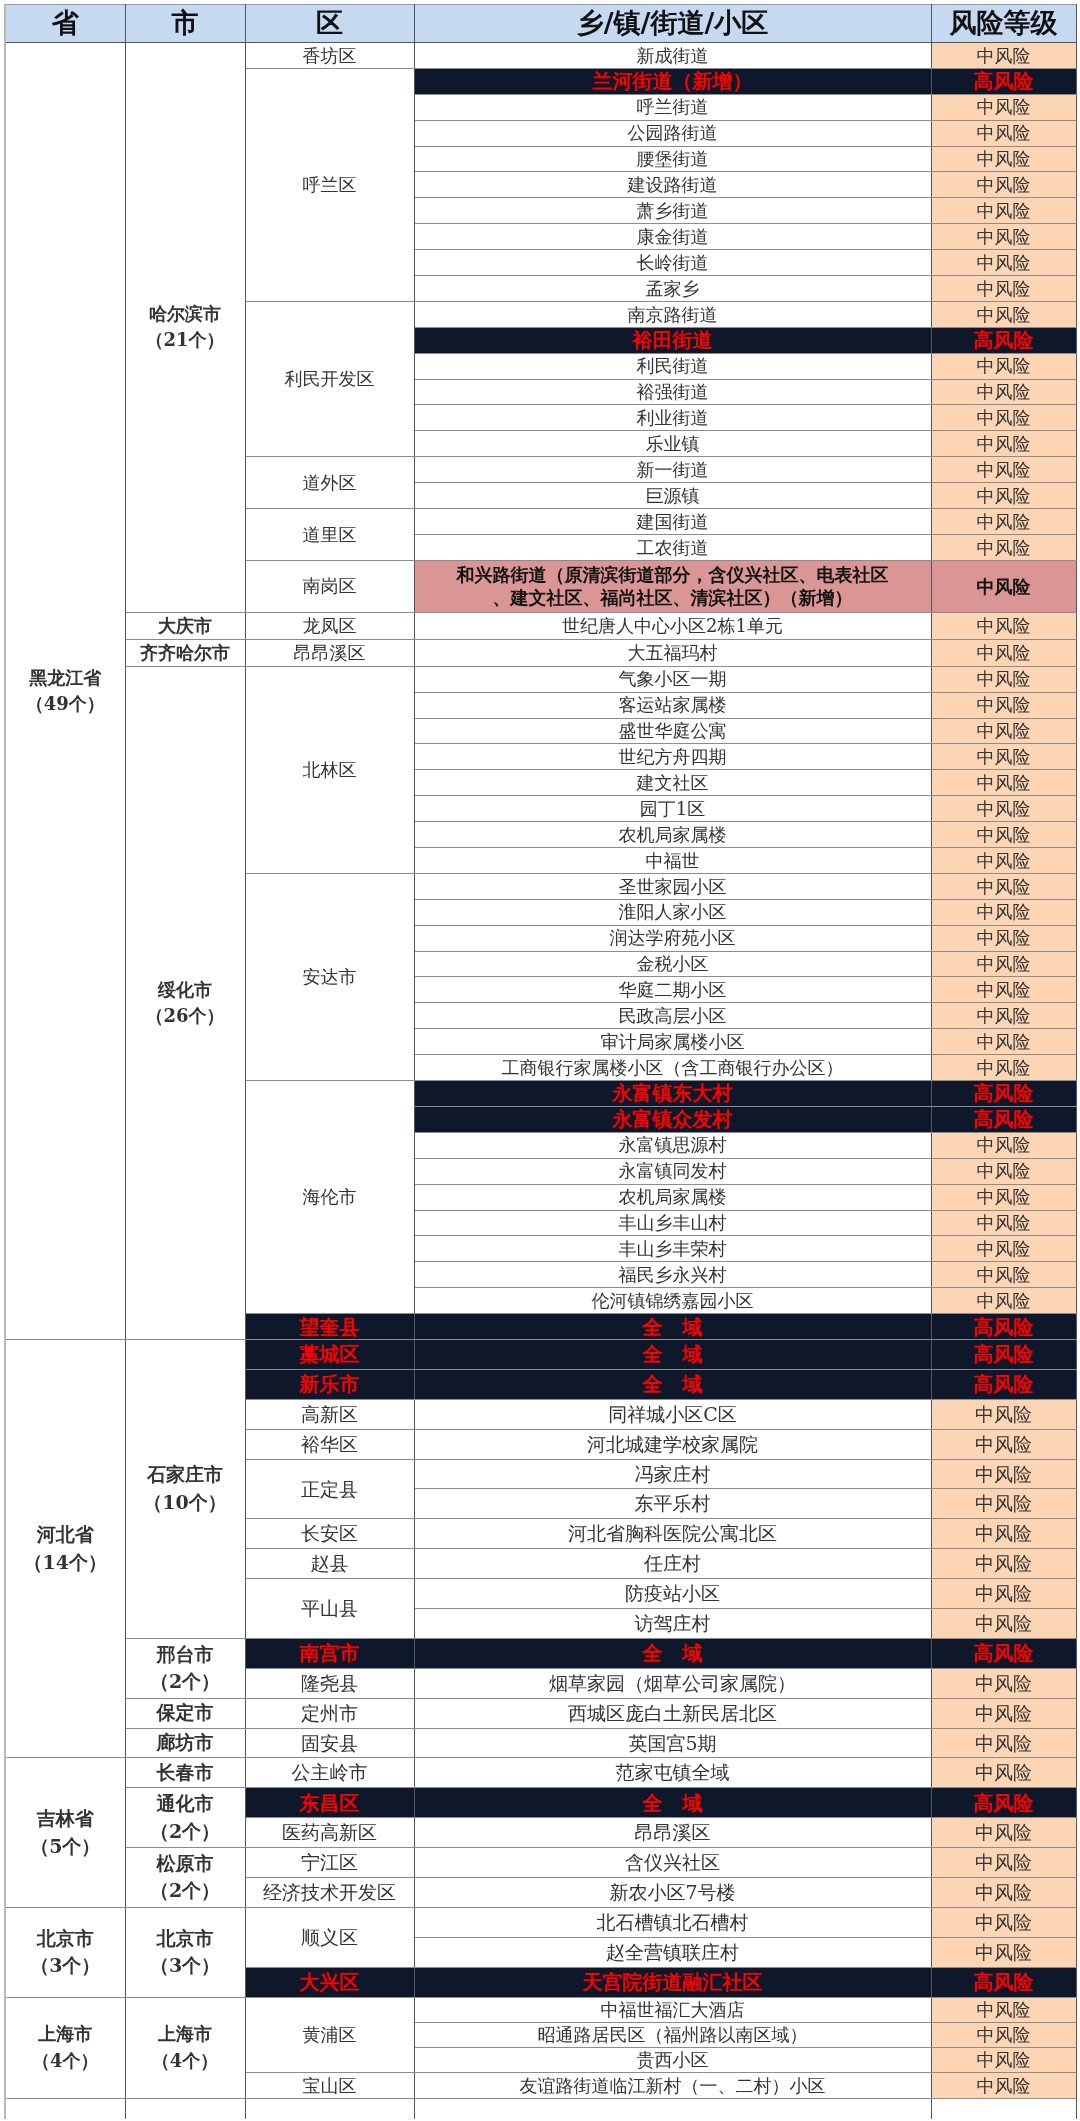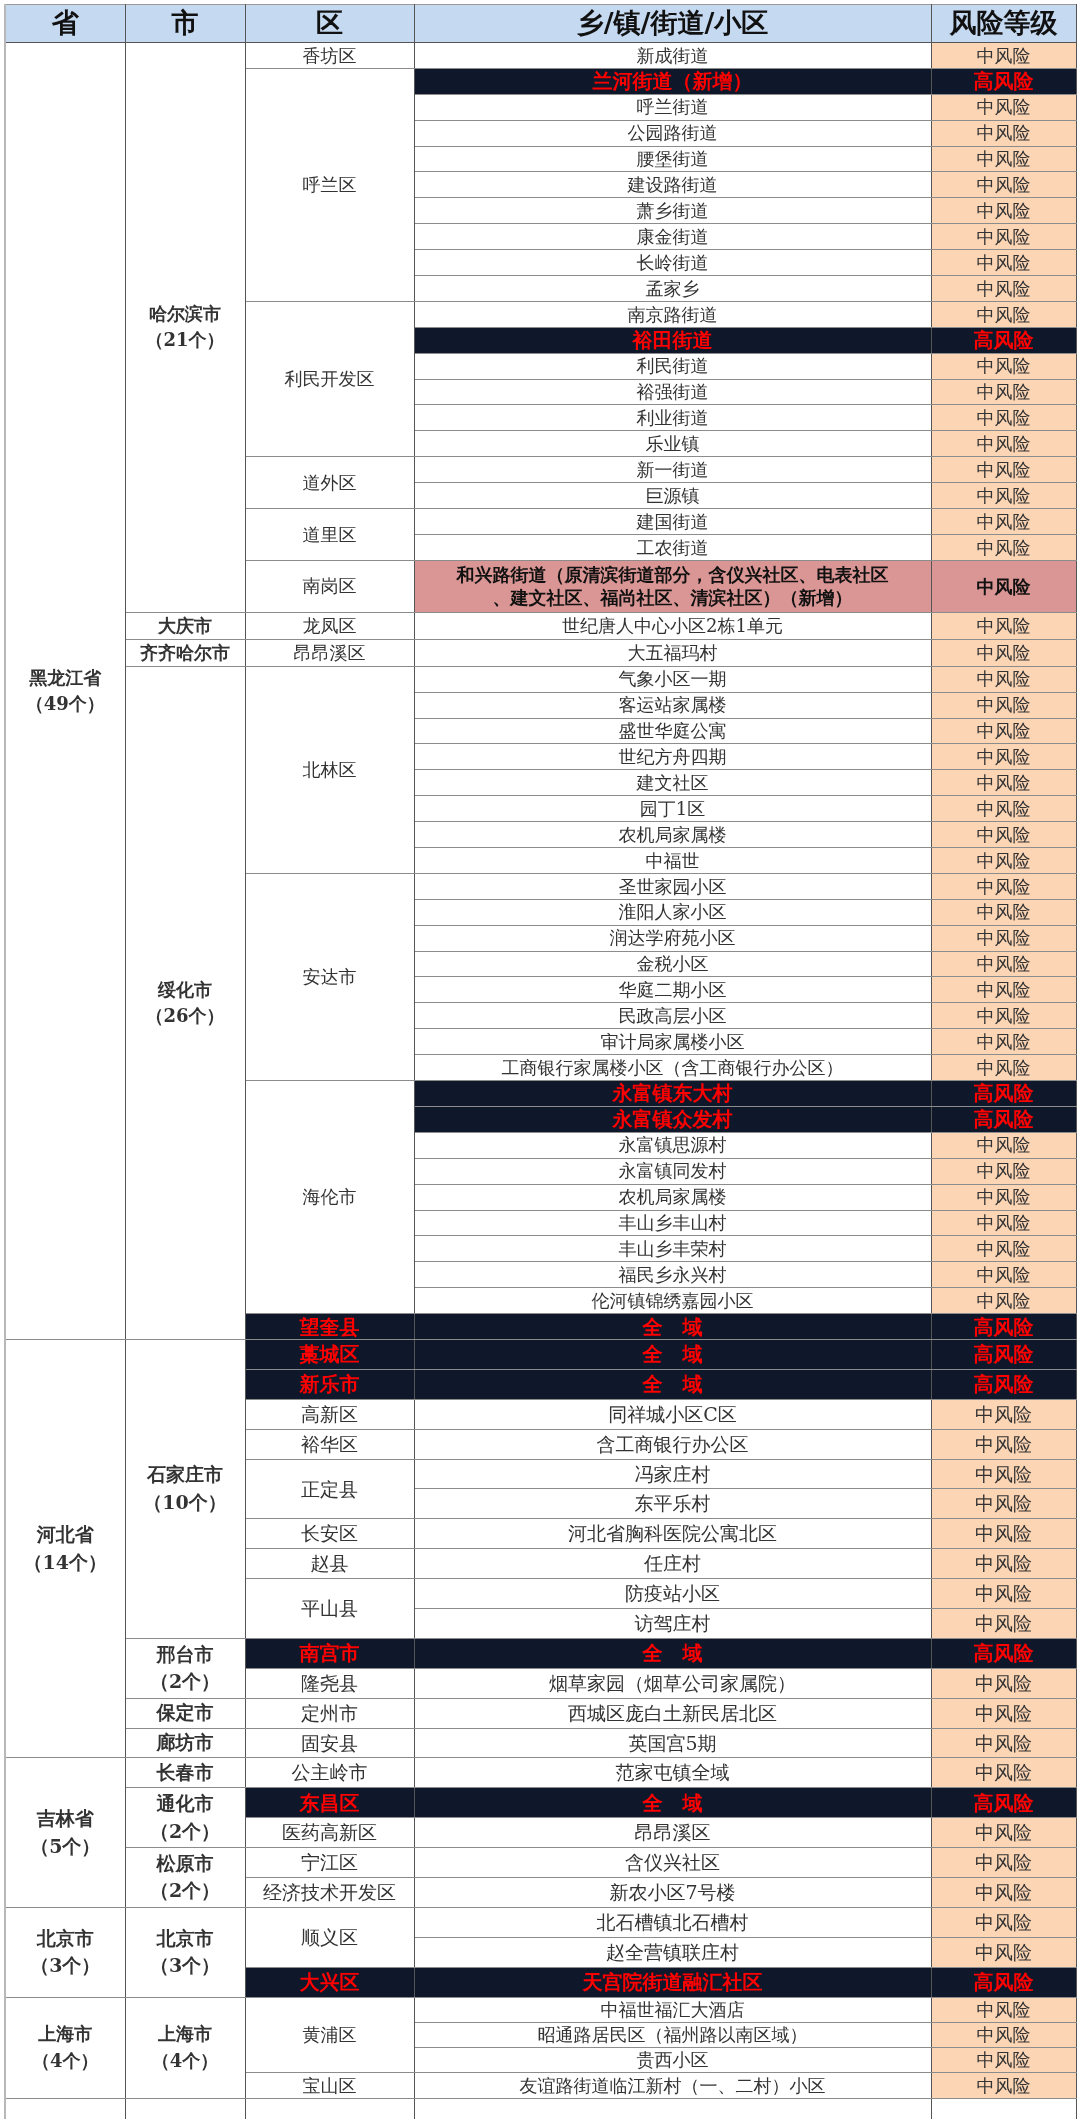--- a/index.html
+++ b/index.html
@@ -297,21 +297,21 @@
       <td class="c-area">全　域</td>
       <td class="c-risk">高风险</td>
     </tr>
     <tr class="h2">
       <td class="c-dist">高新区</td>
       <td class="c-area">同祥城小区C区</td>
       <td class="c-risk">中风险</td>
     </tr>
     <tr class="h2">
       <td class="c-dist">裕华区</td>
-      <td class="c-area">含工商银行办公区</td>
+      <td class="c-area">河北城建学校家属院</td>
       <td class="c-risk">中风险</td>
     </tr>
     <tr class="h2">
       <td class="c-dist" rowspan="2">正定县</td>
       <td class="c-area">冯家庄村</td>
       <td class="c-risk">中风险</td>
     </tr>
     <tr class="h2">
         <td class="c-area">东平乐村</td>
         <td class="c-risk">中风险</td>

